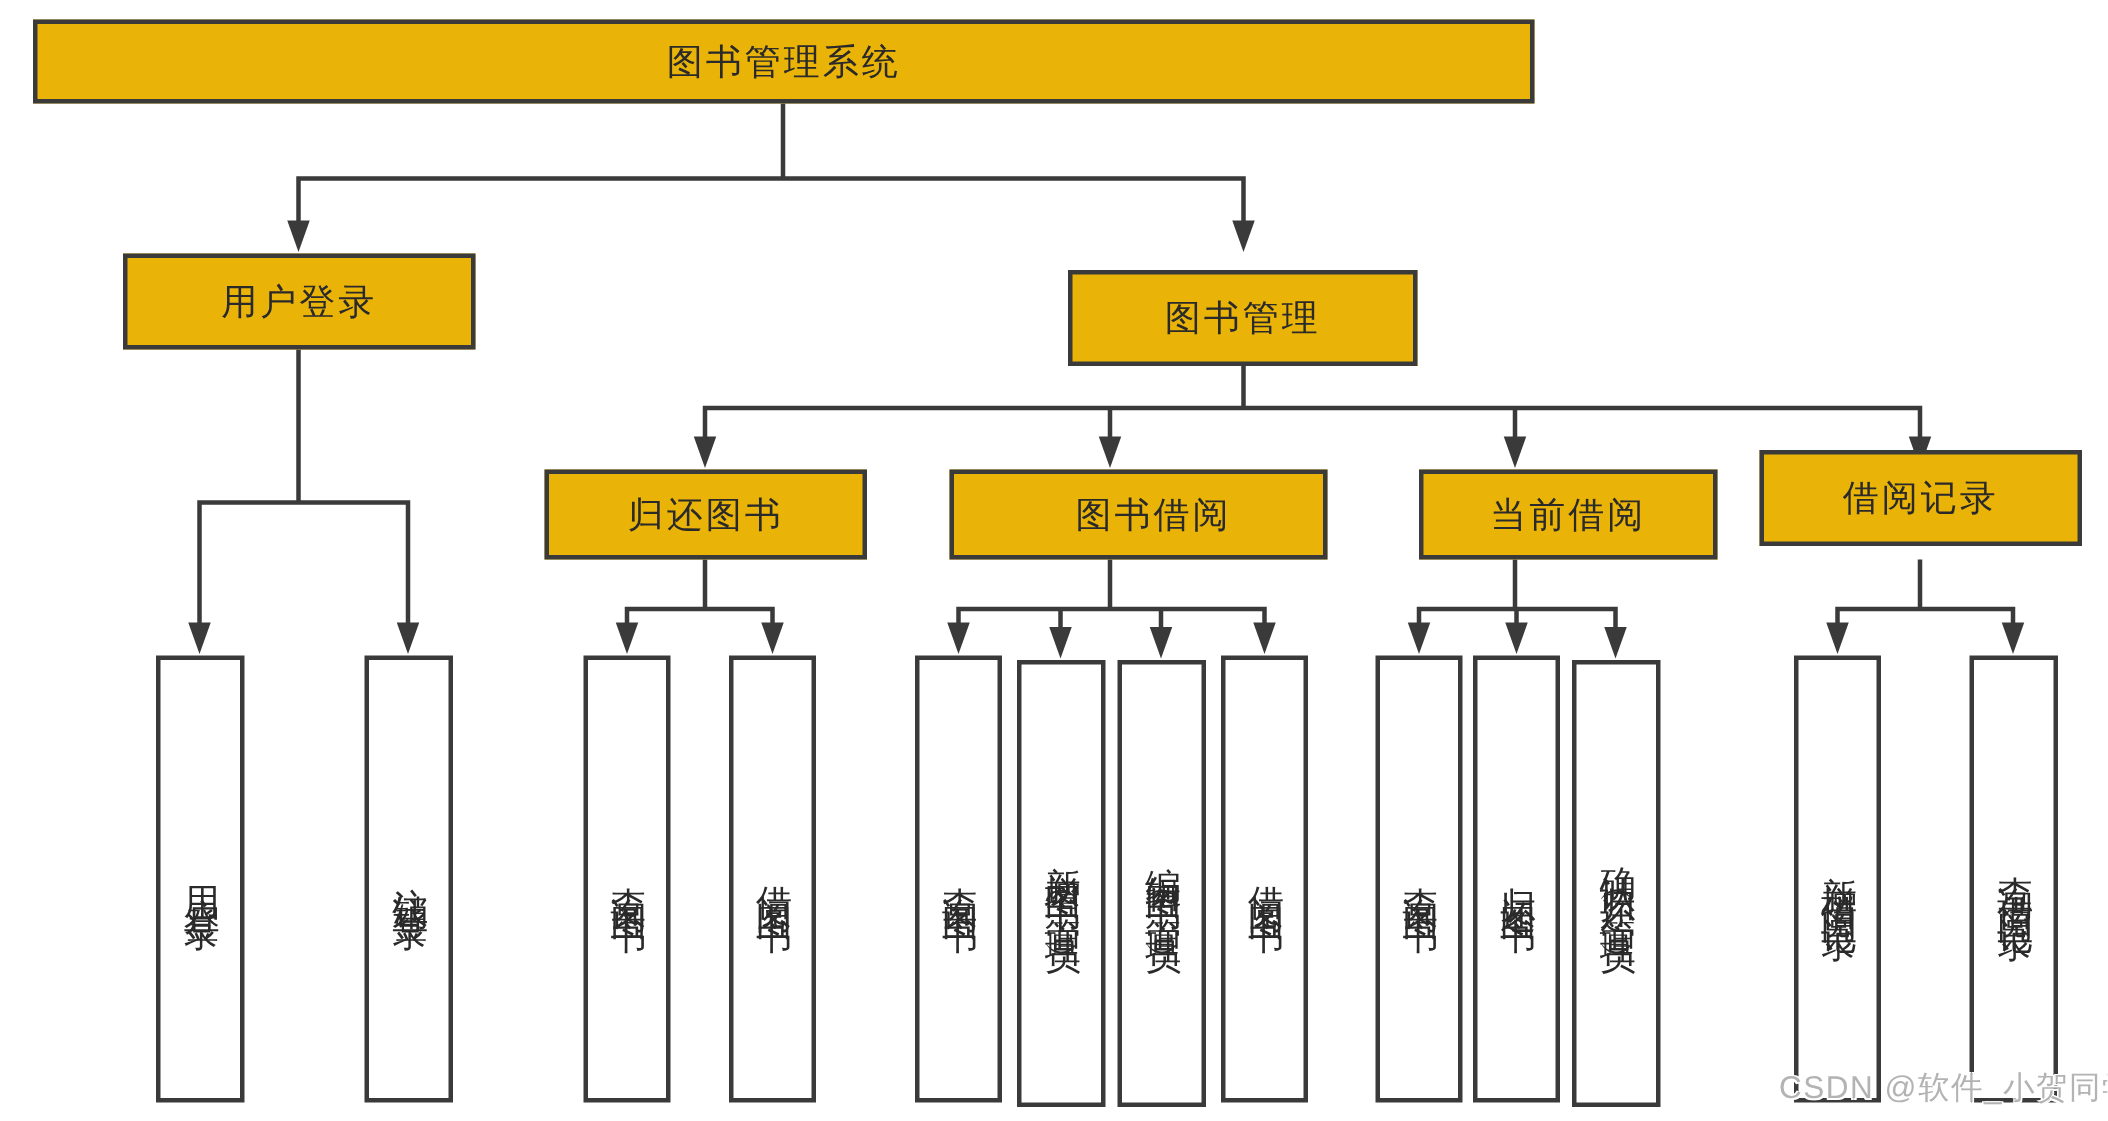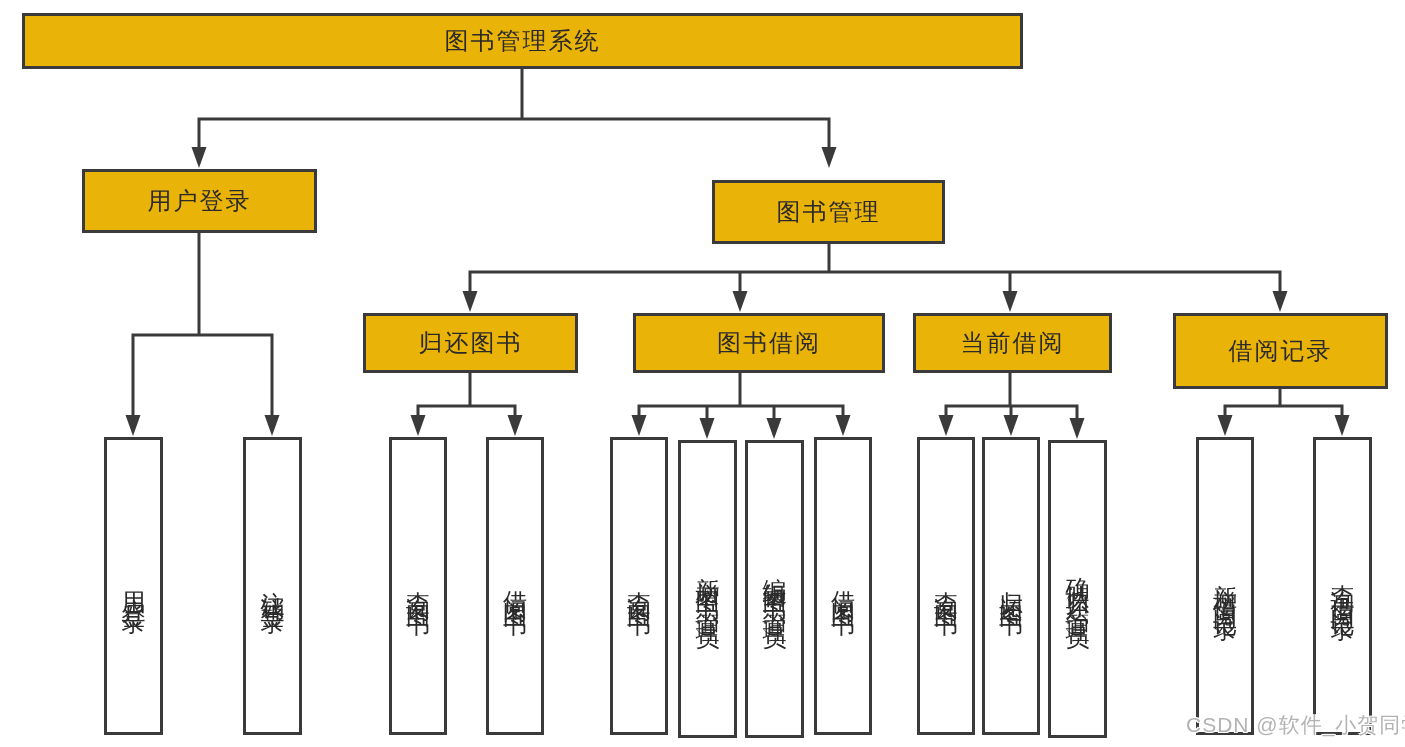--- a/index.html
+++ b/index.html
@@ -124,24 +124,24 @@
   <div class="node" style="left:712px; top:168px; width:233px; height:64px;margin-top:12px;">
     <span>图书管理</span>
   </div>
 
   <div class="node" style="left:363px; top:313px; width:215px; height:60px;">
     <span>归还图书</span>
   </div>
   <div class="node" style="left:633px; top:313px; width:252px; height:60px;padding-left:20px;">
     <span>图书借阅</span>
   </div>
-  <div class="node" style="left:913px; top:313px; width:199px; height:60px;">
+  <div class="node" style="left:946px; top:313px; width:199px; height:60px;">
     <span>当前借阅</span>
   </div>
-  <div class="node" style="left:1173px; top:313px; width:215px; height:76px;">
+  <div class="node" style="left:1173px; top:300px; width:215px; height:64px;">
     <span>借阅记录</span>
   </div>
 
   <div class="leaf" style="left:104px; top:437px; width:59px; height:298px;">
     <span class="vtext">用户登录</span>
   </div>
   <div class="leaf" style="left:243px; top:437px; width:59px; height:298px;">
     <span class="vtext">注销登录</span>
   </div>
 

